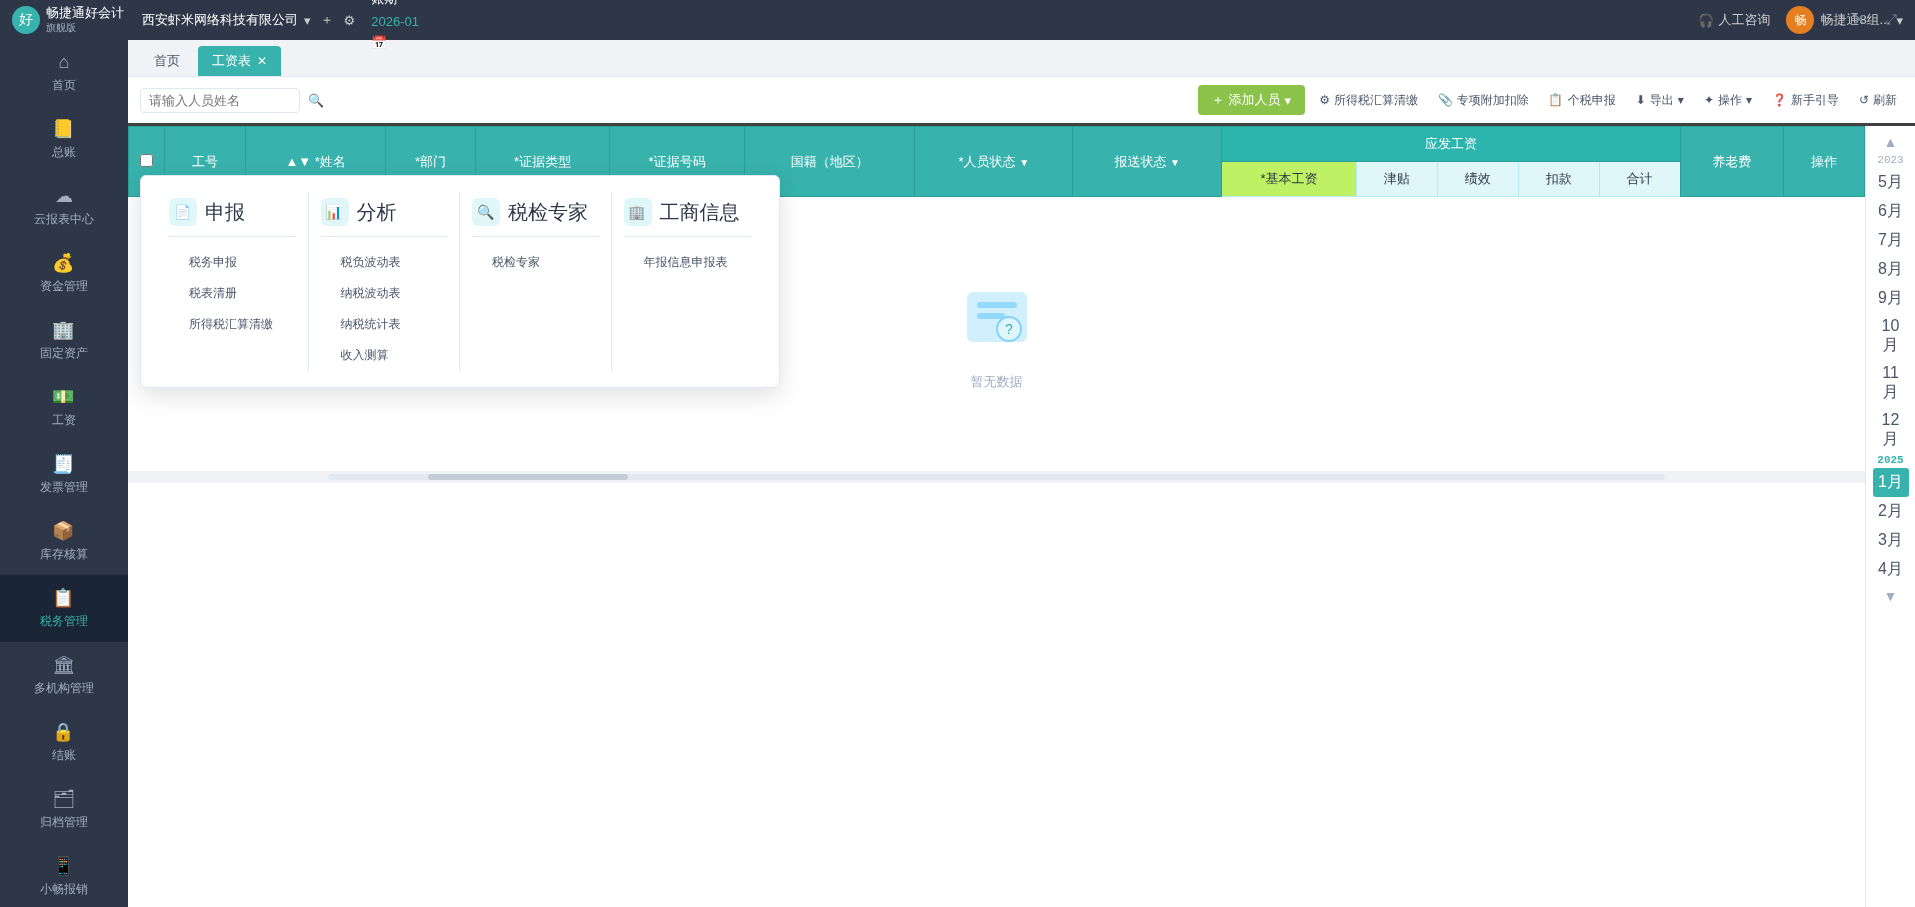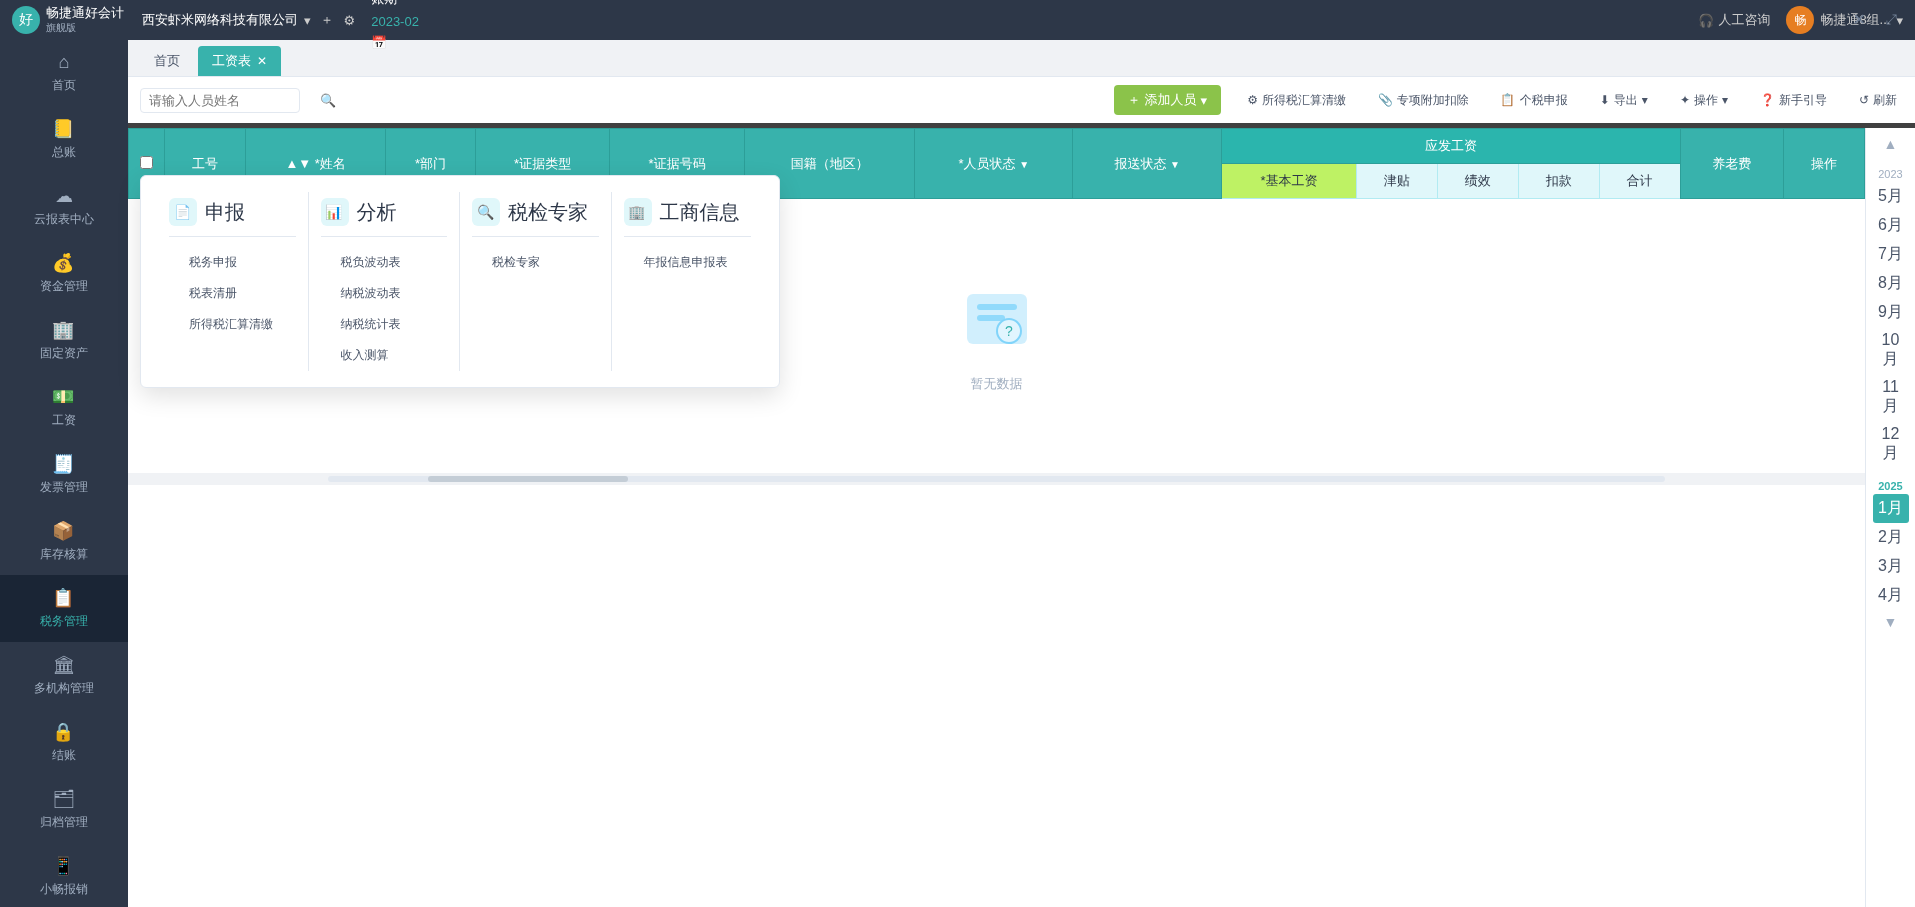--- a/index.html
+++ b/index.html
@@ -164,22 +164,22 @@
       cursor: pointer;
       font-size: 12px;
     }
 
     
     .toolbar {
       background: #fff;
       padding: 8px 12px;
       display: flex;
       align-items: center;
-      gap: 20px;
-      border-bottom: 5px solid #404040;
+      gap: 8px;
+      border-bottom: 3px solid #404040;
     }
     .search-input {
       border: 1px solid #e2e8f0;
       border-radius: 4px;
       padding: 4px 8px;
       font-size: 13px;
       width: 160px;
       color: #a0aec0;
       outline: none;
     }
@@ -308,21 +308,22 @@
       border-left: 1px solid #e2e8f0;
       display: flex;
       flex-direction: column;
       align-items: center;
       padding: 4px 0;
       overflow-y: auto;
     }
     .timeline-year {
       font-size: 11px;
       color: #a0aec0;
-      margin: 12px 0 2px;
+      margin: 0 0 2px;
+      font-family: Liberation Mono, monospace;
     }
     .timeline-month {
       width: 36px;
       text-align: center;
       padding: 4px 2px;
       font-size: 16px;
       color: #4a5568;
       cursor: pointer;
       border-radius: 3px;
     }
@@ -393,21 +394,21 @@
 
   <div class="company-area">
     <span>西安虾米网络科技有限公司</span>
     <span class="company-dropdown">▾</span>
     <span style="color:#ccc;cursor:pointer;margin-left:4px;">＋</span>
     <span style="color:#ccc;cursor:pointer;margin-left:4px;">⚙</span>
   </div>
 
   <div class="period-area">
     <span>账期</span>
-    <span style="cursor:pointer;color:#38b2ac;font-weight:500;">2023-02</span>
+    <span style="cursor:pointer;color:#38b2ac;font-weight:500;">2026-01</span>
     <span style="color:#38b2ac;cursor:pointer;">📅</span>
   </div>
 
   <div class="top-right">
     <span style="cursor:pointer;display:flex;align-items:center;gap:4px;">
       <span>🎧</span>
       <span>人工咨询</span>
     </span>
     <div class="user-area">
       <div class="user-avatar">畅</div>

